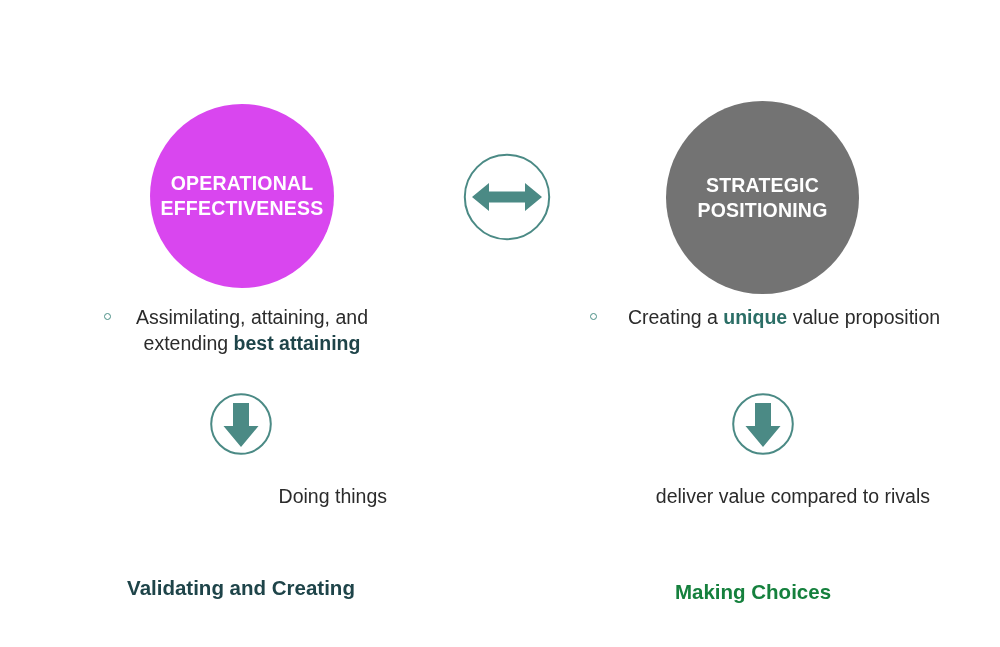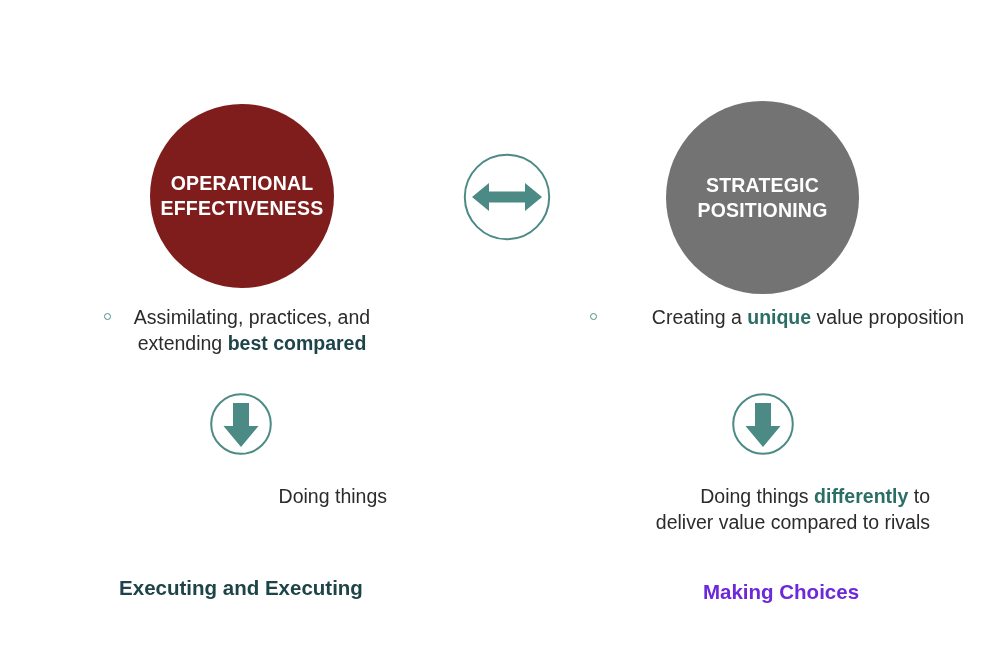--- a/index.html
+++ b/index.html
@@ -36,21 +36,21 @@
     font-size: 19.5px;
     line-height: 1.28;
     letter-spacing: 0.2px;
     white-space: pre-line;
   }
   #circle-left {
     left: 150px;
     top: 104px;
     width: 184px;
     height: 184px;
-    background: #7f1d1d;
+    background: #d946ef;
   }
   #circle-right {
     left: 666px;
     top: 101px;
     width: 193px;
     height: 193px;
     background: #737373;
   }
 
   
@@ -91,21 +91,21 @@
   #bullet-left .bullet-text {
     text-align: center;
     width: 268px;
   }
   #bullet-right {
     left: 590px;
     top: 304px;
     width: 400px;
   }
   #bullet-right .bullet-text {
-    text-align: right;
+    text-align: center;
     width: 360px;
   }
   .em-dark {
     font-weight: bold;
     color: #1e4449;
   }
   .em-teal {
     font-weight: bold;
     color: #2b6e66;
   }
@@ -145,24 +145,24 @@
     font-weight: bold;
     font-size: 20.5px;
   }
   #footer-left {
     left: 95px;
     top: 576px;
     width: 292px;
     color: #1e4449;
   }
   #footer-right {
-    left: 616px;
+    left: 588px;
     top: 580px;
     width: 330px;
-    color: #6d28d9;
+    color: #15803d;
   }
 </style>
 </head>
 <body>
 
 <div class="canvas">
 
   <div class="big-circle" id="circle-left">
     <span class="circle-label">OPERATIONAL
 EFFECTIVENESS</span>
@@ -175,21 +175,21 @@
 
   <div id="double-arrow-icon">
     <svg width="88" height="88" viewBox="0 0 88 88">
       <circle cx="44" cy="44" r="42.2" fill="none" stroke="#4b8a85" stroke-width="2"></circle>
       <path d="M 9 44 L 26 30 L 26 38.5 L 62 38.5 L 62 30 L 79 44 L 62 58 L 62 49.5 L 26 49.5 L 26 58 Z" fill="#4b8a85"></path>
     </svg>
   </div>
 
   <div class="bullet-row" id="bullet-left">
     <span class="bullet-dot"></span>
-    <span class="bullet-text"><span>Assimilating, practices, and extending </span><span class="em-dark">best compared</span></span>
+    <span class="bullet-text"><span>Assimilating, attaining, and extending </span><span class="em-dark">best attaining</span></span>
   </div>
 
   <div class="bullet-row" id="bullet-right">
     <span class="bullet-dot"></span>
     <span class="bullet-text"><span>Creating a </span><span class="em-teal">unique</span><span> value proposition</span></span>
   </div>
 
   <div class="down-arrow-icon" id="down-arrow-left">
     <svg width="62" height="62" viewBox="0 0 62 62">
       <circle cx="31" cy="31" r="29.8" fill="none" stroke="#4b8a85" stroke-width="2"></circle>
@@ -202,21 +202,20 @@
       <circle cx="31" cy="31" r="29.8" fill="none" stroke="#4b8a85" stroke-width="2"></circle>
       <path d="M 31 54 L 13.5 33 L 23 33 L 23 10 L 39 10 L 39 33 L 48.5 33 Z" fill="#4b8a85"></path>
     </svg>
   </div>
 
   <div class="outcome" id="outcome-left">
     <div>Doing things</div>
   </div>
 
   <div class="outcome" id="outcome-right">
-    <div><span>Doing things </span><span class="em-teal">differently</span><span> to</span></div>
     <div>deliver value compared to rivals</div>
   </div>
 
-  <div class="footer-label" id="footer-left">Executing and Executing</div>
+  <div class="footer-label" id="footer-left">Validating and Creating</div>
 
   <div class="footer-label" id="footer-right">Making Choices</div>
 
 </div>
 
 </body></html>

